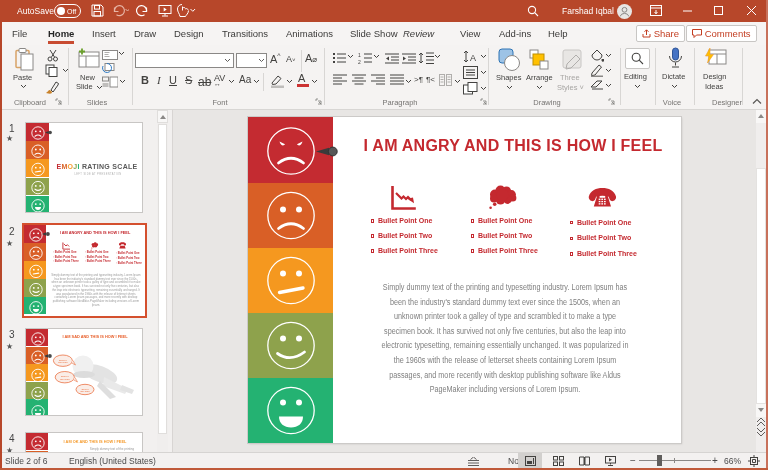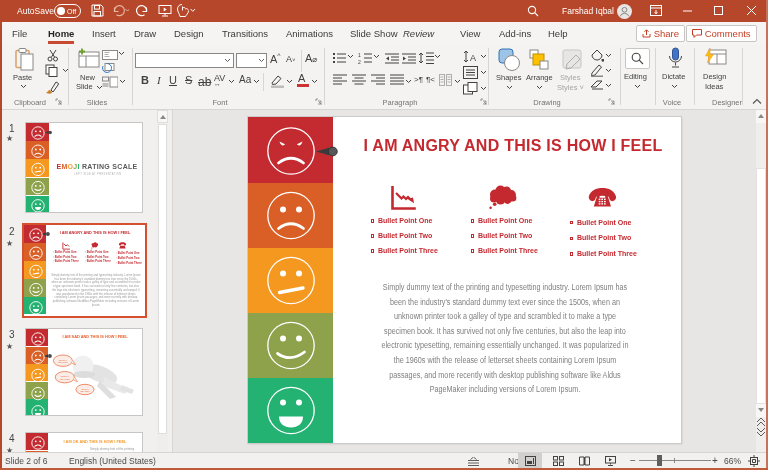--- a/index.html
+++ b/index.html
@@ -369,21 +369,21 @@
     <rect x="11" y="12" width="8" height="8" fill="#fff" stroke="#8a8886"></rect>
   </svg>
   <div class="abs" style="left:524px;top:28px;font-size:7.5px;color:#434240;">Arrange</div>
   <svg class="abs" style="left:534px;top:40px;" width="7" height="5" viewBox="0 0 7 5">
       <path d="M1 1 L3.5 3.5 L6 1" fill="none" stroke="#434240"></path>
     </svg>
   <svg class="abs" style="left:560px;top:4px;" width="22" height="22" viewBox="0 0 22 22">
     <rect x="1" y="1" width="18" height="18" rx="2" fill="#E8E6E4" stroke="#c8c6c4"></rect>
     <path d="M14 6 l4 4 -9 9 -5 1 1 -5 z" fill="none" stroke="#b0aeac"></path>
   </svg>
-  <div class="abs" style="left:558px;top:28px;font-size:7.5px;color:#a8a6a4;">Styles</div>
+  <div class="abs" style="left:558px;top:28px;font-size:7.5px;color:#a8a6a4;">Three</div>
   <div class="abs" style="left:555px;top:38px;font-size:7.5px;color:#a8a6a4;">Styles ˅</div>
   <svg class="abs" style="left:588px;top:4px;" width="14" height="13" viewBox="0 0 14 13">
       <path d="M7 1 L12 6 a5 5 0 1 1 -10 0 z" fill="none" stroke="#434240"></path>
       <path d="M12 10 a1.5 1.5 0 1 0 2 0 z" fill="#434240"></path>
     </svg>
   <svg class="abs" style="left:603px;top:8px;" width="7" height="5" viewBox="0 0 7 5">
       <path d="M1 1 L3.5 3.5 L6 1" fill="none" stroke="#434240"></path>
     </svg>
   <svg class="abs" style="left:588px;top:19px;" width="14" height="13" viewBox="0 0 14 13">
       <path d="M2 9 L9 1 l2.5 2 L5 11 l-3.5 0.7 z" fill="none" stroke="#434240"></path>

